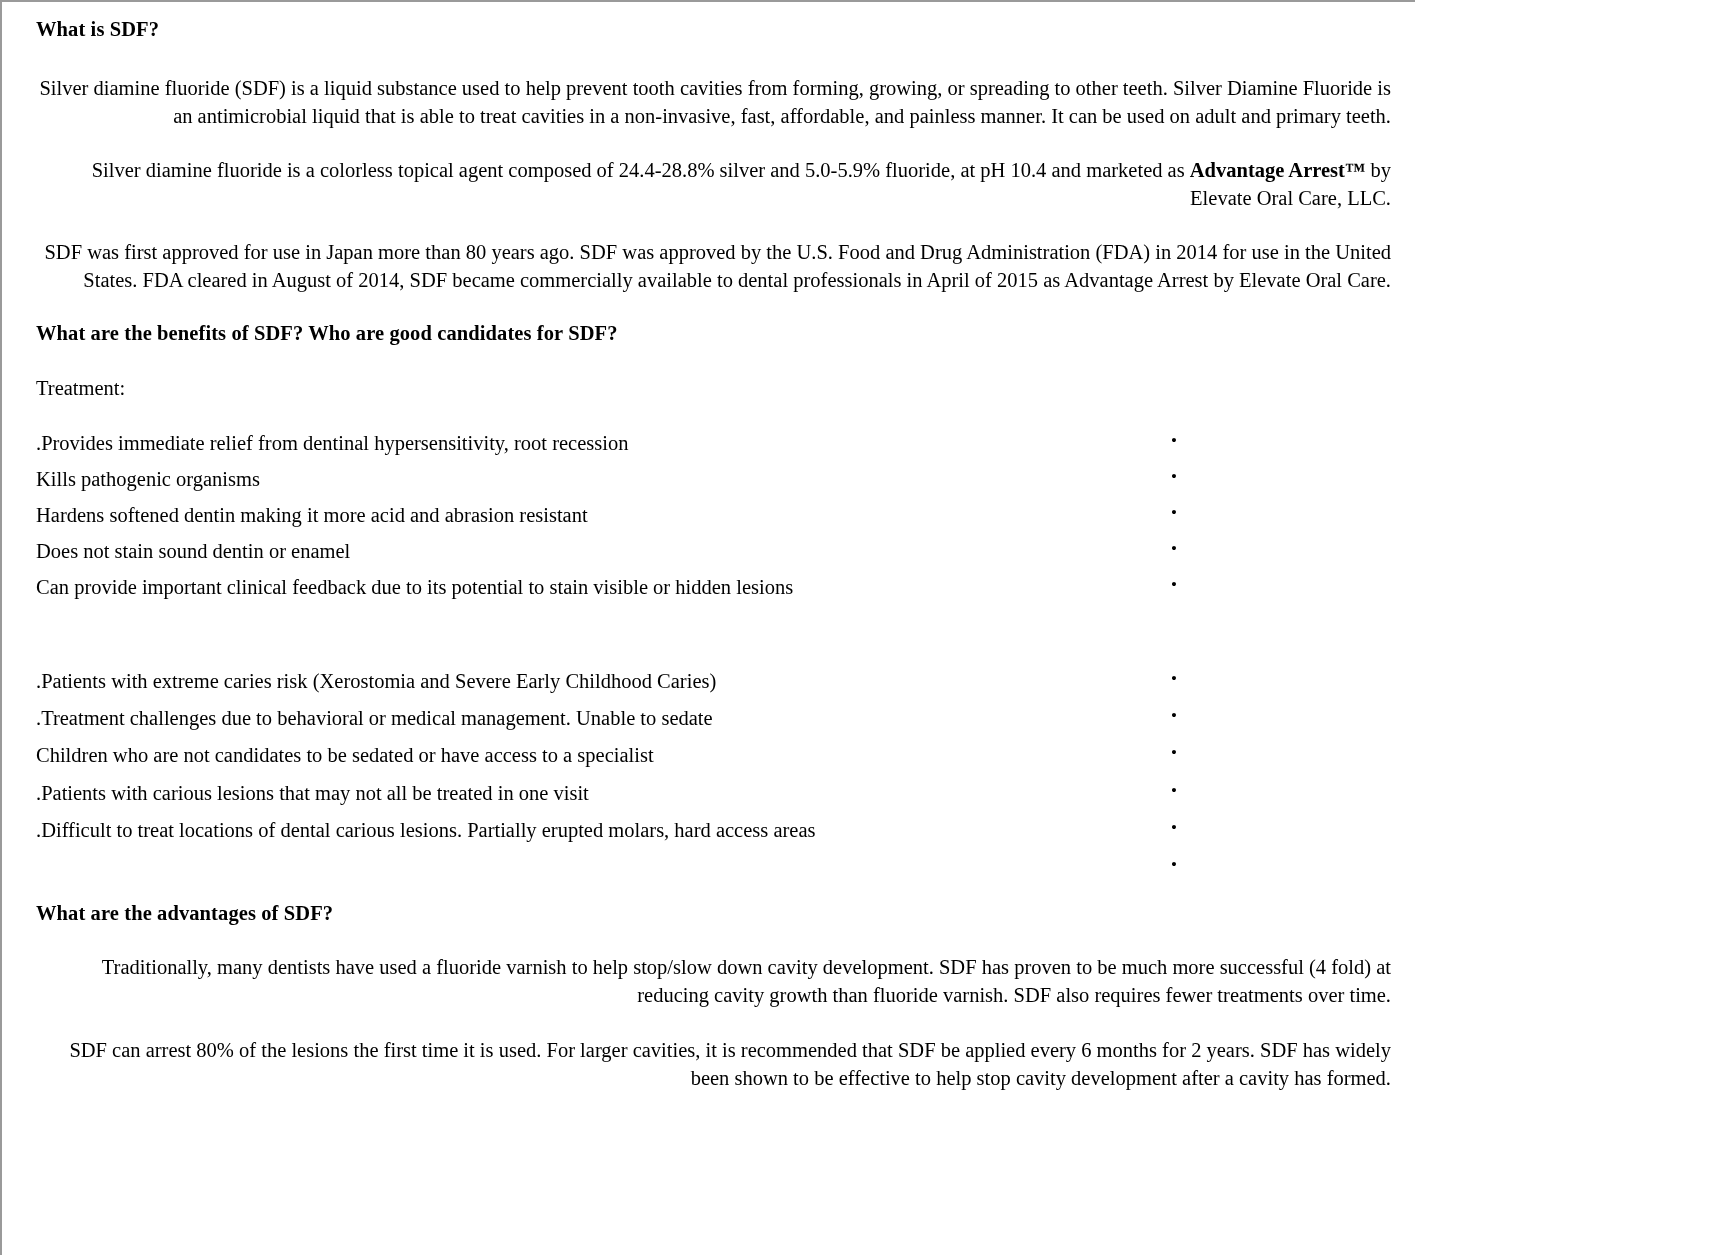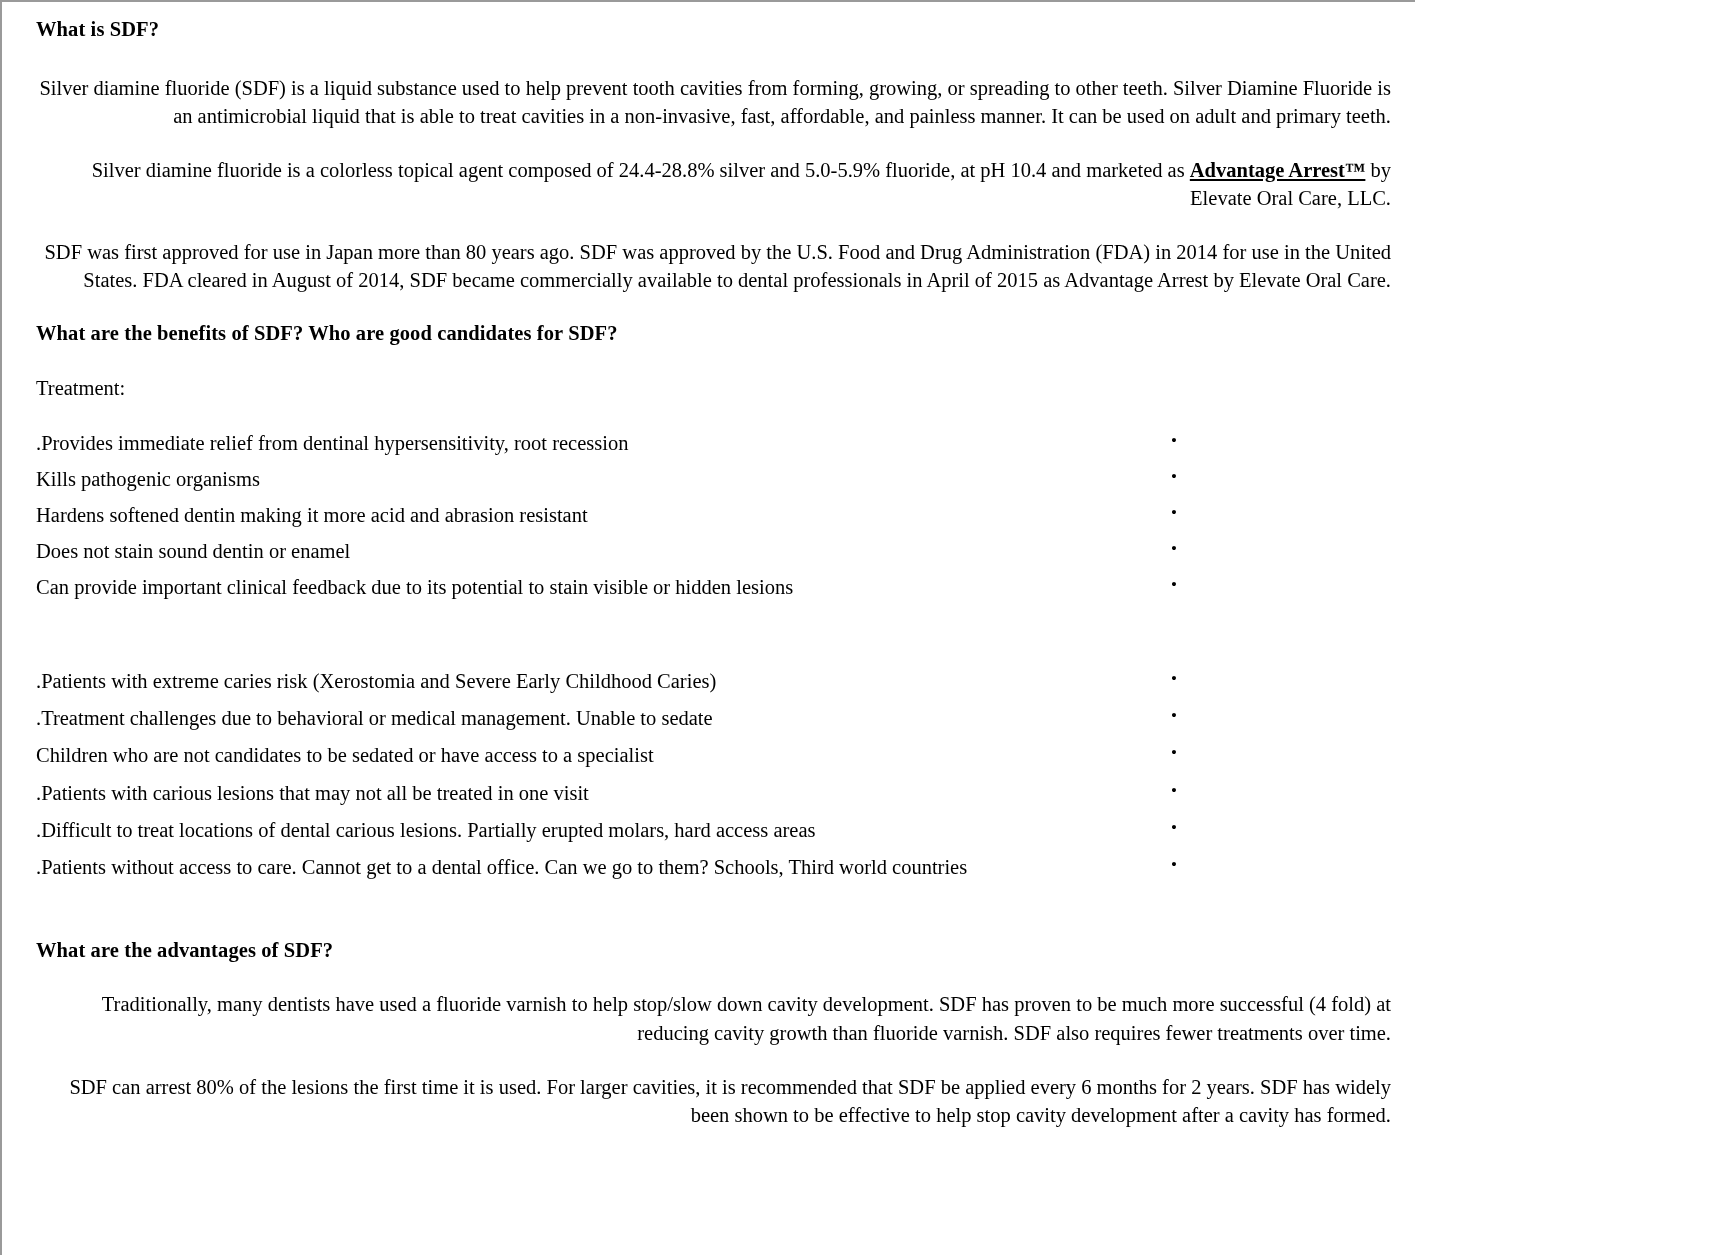--- a/index.html
+++ b/index.html
@@ -81,21 +81,21 @@
   }
   .list-block-benefits {
     margin-top: 27px;
     margin-right: 208px;
   }
   .list-block-candidates {
     margin-top: 28px;
     margin-right: 208px;
   }
   .list-block-candidates li { margin-bottom: 9px; }
-  .bold-inline { font-weight: bold; text-decoration: underline; }
+  .bold-inline { font-weight: bold; }
 </style>
 </head>
 <body>
 
 <div class="page">
   <div class="content">
 
     <h2 class="heading">What is SDF?</h2>
 
     <div class="spacer-lg"></div>
@@ -165,21 +165,20 @@
       </li>
       <li>
         <span class="item-text">.Patients with carious lesions that may not all be treated in one visit</span>
         <span class="bullet">•</span>
       </li>
       <li>
         <span class="item-text">.Difficult to treat locations of dental carious lesions. Partially erupted molars, hard access areas</span>
         <span class="bullet">•</span>
       </li>
       <li>
-        <span class="item-text">.Patients without access to care. Cannot get to a dental office. Can we go to them? Schools, Third world countries</span>
         <span class="bullet">•</span>
       </li>
     </ul>
 
     <div class="spacer-lg"></div>
     <div class="spacer-sm"></div>
 
     <h2 class="heading">What are the advantages of SDF?</h2>
 
     <div class="spacer-md"></div>

